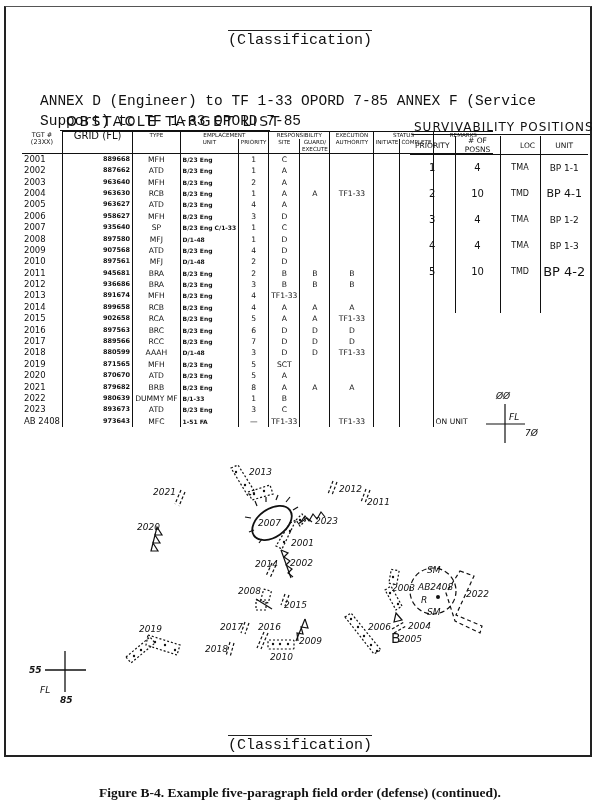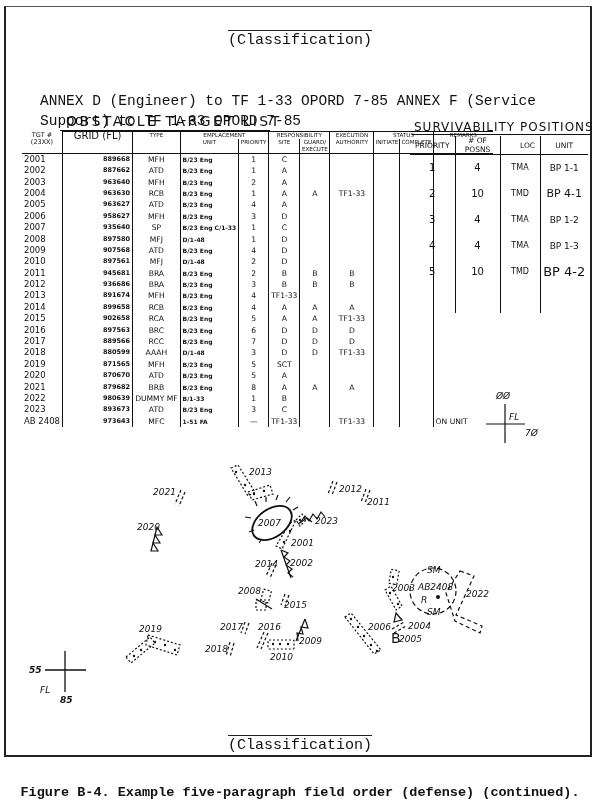--- a/index.html
+++ b/index.html
@@ -19,21 +19,21 @@
   .vl { border-left: 1.3px solid #111; }
   .hdr-bottom th.b { border-bottom: 1.3px solid #111; }
   .sp-title { position: absolute; left: 414px; top: 120px; font-size: 12px; letter-spacing: 1px; font-family: "DejaVu Sans", sans-serif; }
   .sp-title-line { position: absolute; left: 412px; top: 134px; width: 178px; border-top: 1px solid #111; }
   table.sp { position: absolute; left: 410px; top: 136px; border-collapse: collapse; font-family: "DejaVu Sans", sans-serif; }
   table.sp th { font-weight: normal; font-size: 7.5px; height: 16px; border-bottom: 1.3px solid #111; padding: 0 3px; }
   table.sp td { font-size: 10px; height: 26px; text-align: center; }
   table.sp tr.pad td { height: 28px; }
   .map { position: absolute; left: 0; top: 0; width: 600px; height: 810px; pointer-events: none; }
   .maplabel { font-family: "DejaVu Sans", sans-serif; font-size: 9px; font-style: italic; }
-  .caption { position: absolute; left: 0; width: 600px; top: 785px; text-align: center; font-family: Liberation Mono, monospace; font-weight: bold; font-size: 13.5px; }
+  .caption { position: absolute; left: 0; width: 600px; top: 785px; text-align: center; font-family: Liberation Serif, serif; font-weight: bold; font-size: 13.5px; }
 </style>
 </head>
 <body>
 
 <div class="frame"></div>
 
 <div class="classif" style="top:30px;"><span>(Classification)</span></div>
 
 <div class="annex">ANNEX D (Engineer) to TF 1-33 OPORD 7-85 ANNEX F (Service Support) to TF 1-33 OPORD 7-85</div>
 

